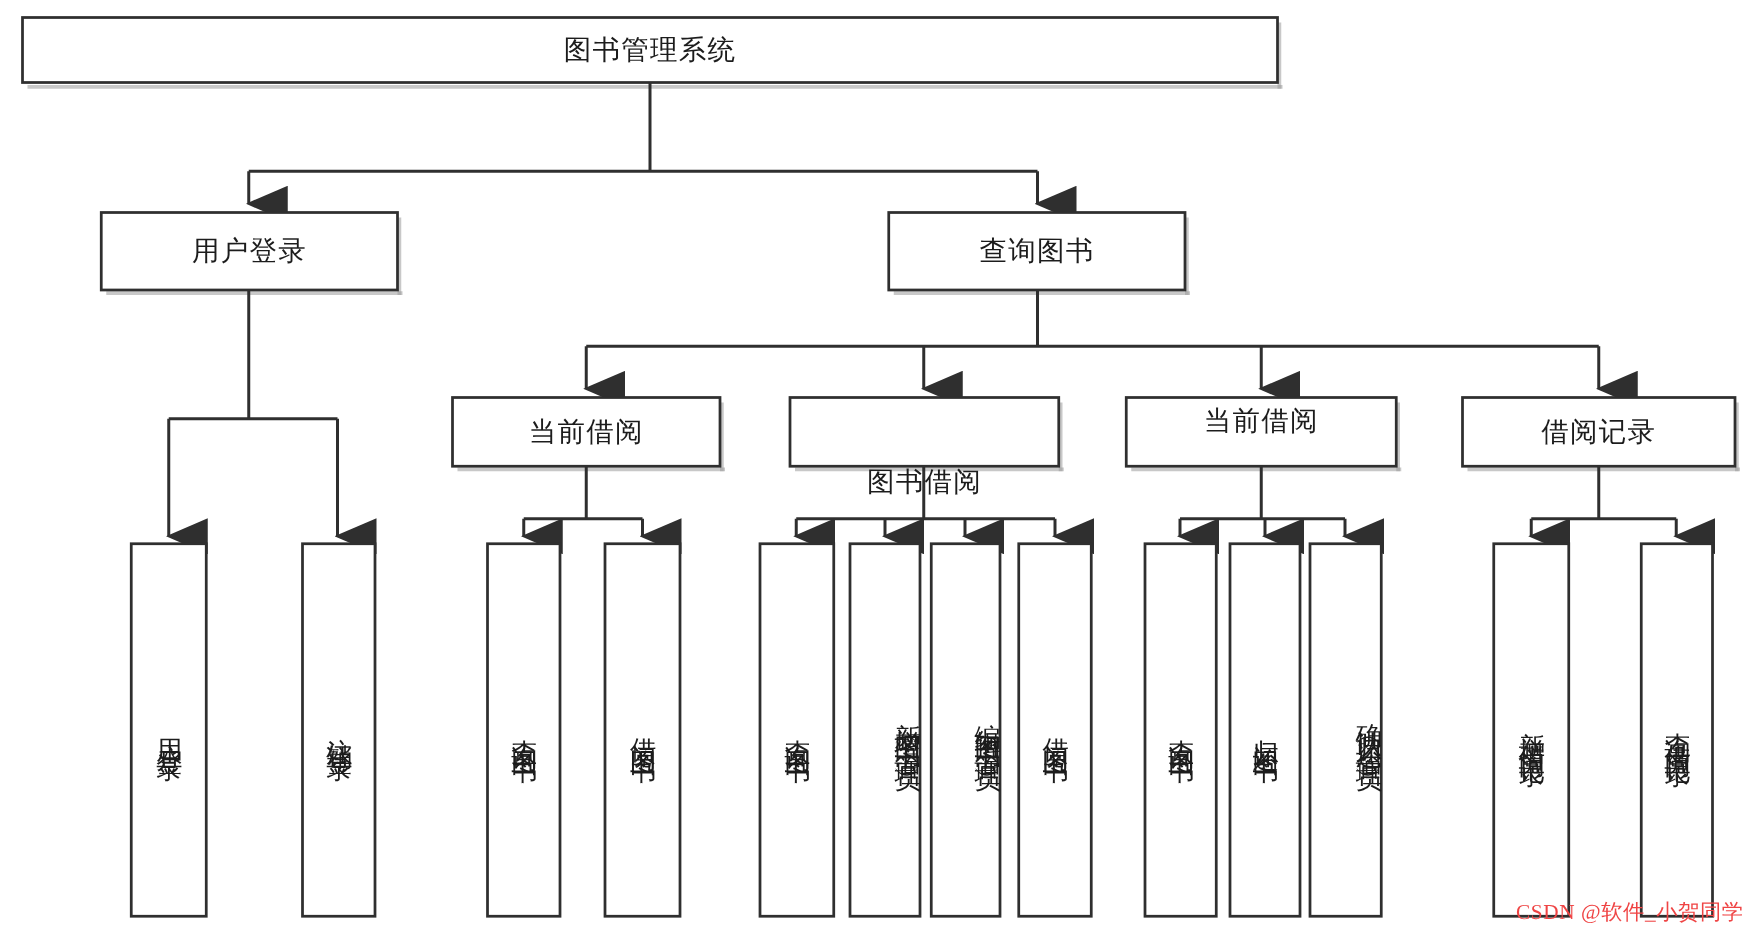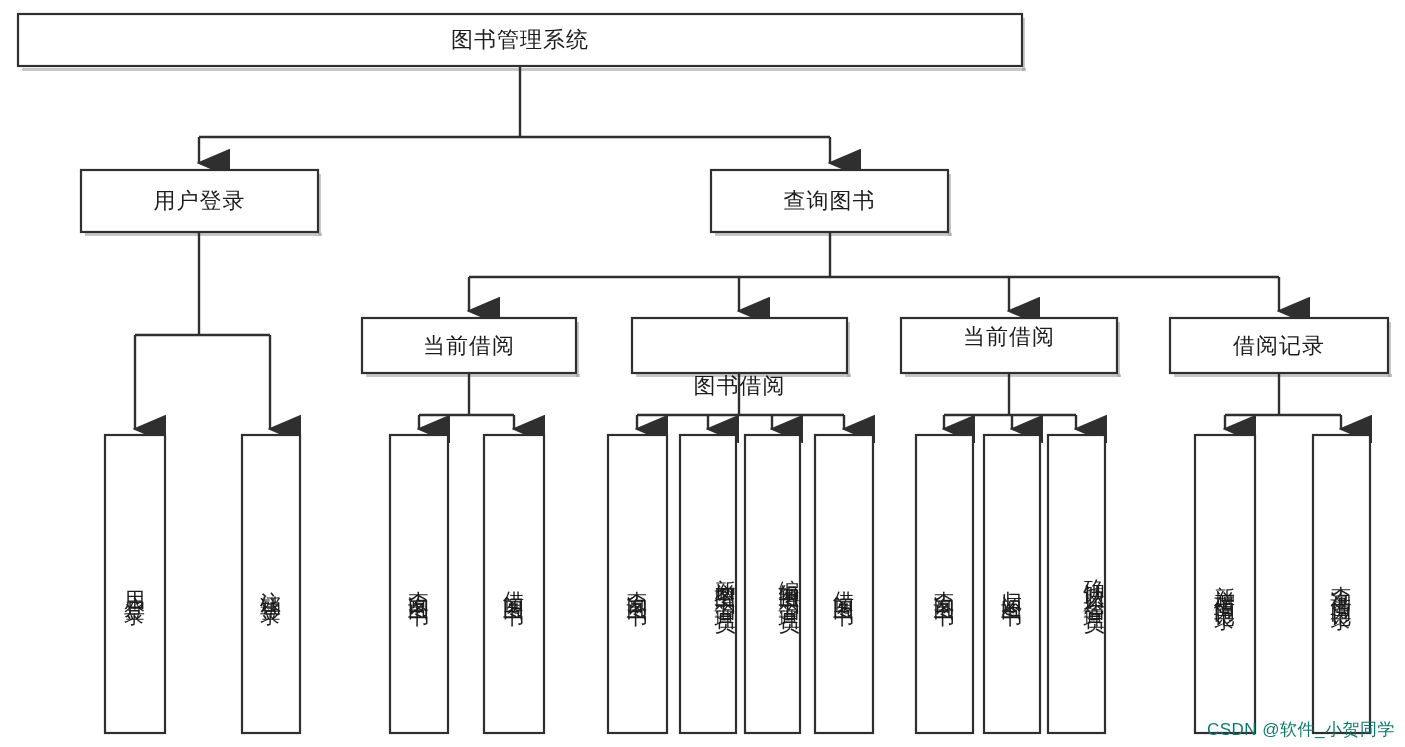--- a/index.html
+++ b/index.html
@@ -65,25 +65,25 @@
     writing-mode: vertical-rl;
     text-orientation: upright;
     letter-spacing: 5px;
     line-height: 1;
     font-family: "Liberation Sans", "DejaVu Sans", sans-serif;
   }
   .watermark {
     position: absolute;
     right: 10px;
     bottom: 6px;
-    color: #0f766e;
+    color: #ef4444;
     font-size: 17px;
     letter-spacing: 0.5px;
     white-space: nowrap;
-    font-family: Liberation Sans, sans-serif;
+    font-family: Liberation Serif, serif;
   }
 </style>
 </head>
 <body>
 
 <div id="canvas">
 
   <svg class="diagram" viewBox="0 0 1405 747">
     <defs>
       <marker id="arrow" viewBox="0 0 12 14" refX="6" refY="13" markerWidth="12" markerHeight="14" orient="auto-start-reverse">

